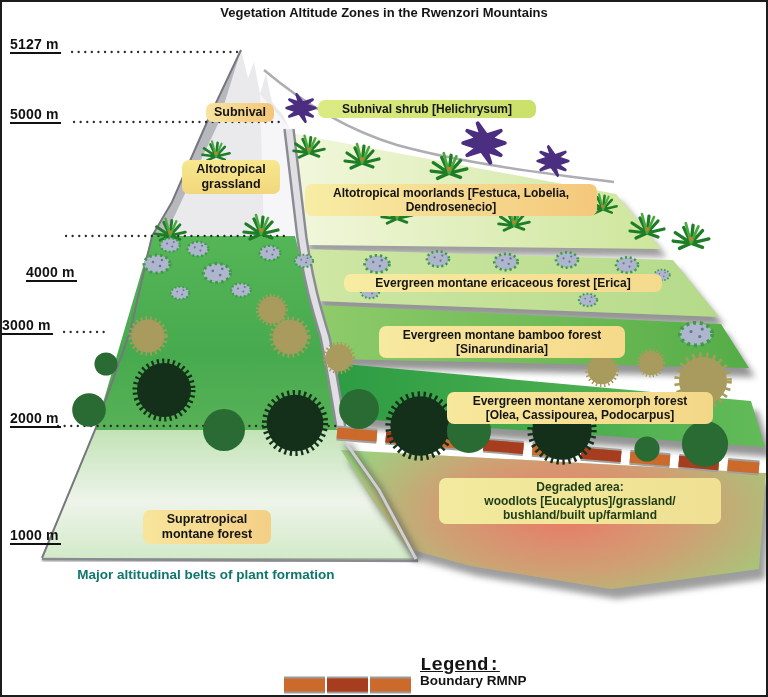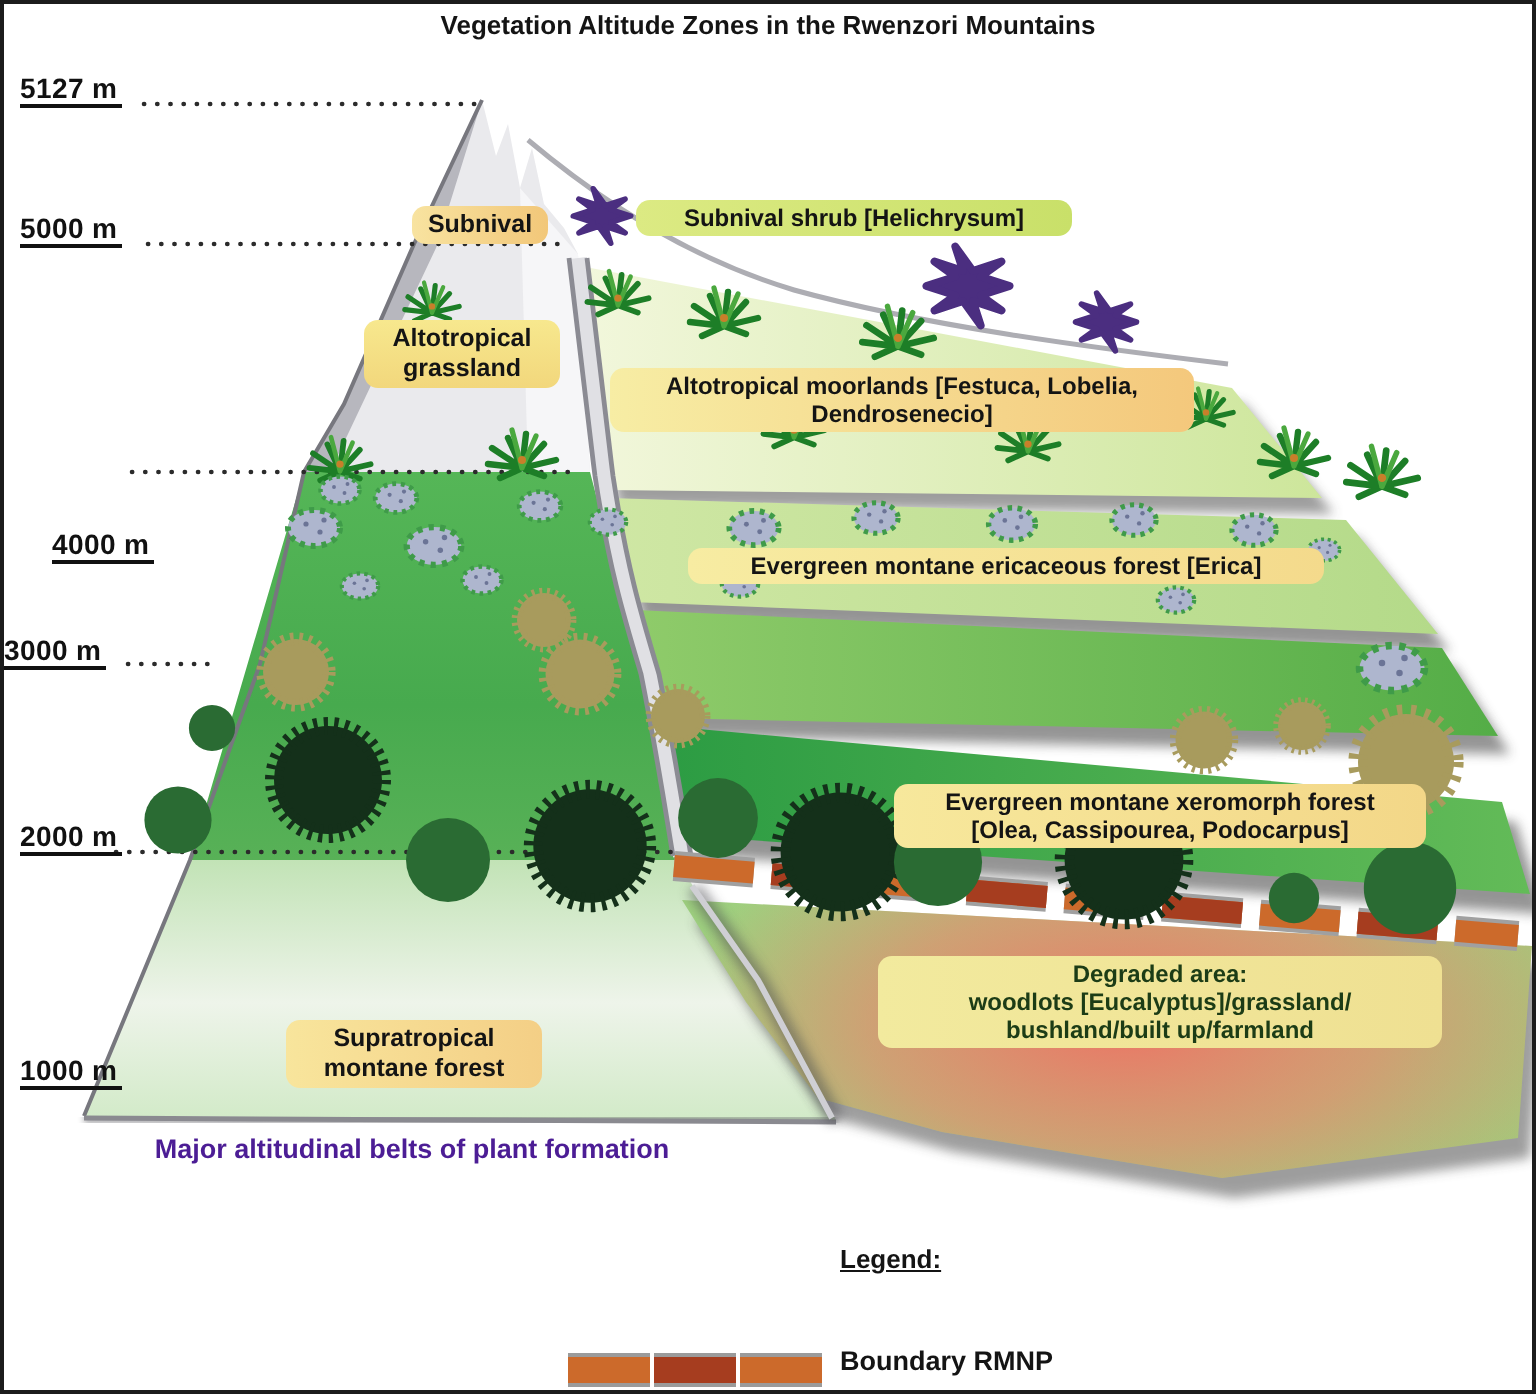--- a/index.html
+++ b/index.html
@@ -19,24 +19,24 @@
   .lab-subnival{left:204px;top:101px;width:68px;font-size:12.5px;background:linear-gradient(90deg,#f8e3a0,#f2c779);}
   .lab-grassland{left:180px;top:158px;width:98px;background:linear-gradient(180deg,#f7e88e,#f2d77c);font-size:12.5px;}
   .lab-orotropical{left:159px;top:303px;width:88px;background:linear-gradient(180deg,#f1e98c,#d9e87a);font-size:12.5px;}
   .lab-supratropical{left:141px;top:473px;width:128px;background:linear-gradient(90deg,#f8e59c,#f4cf86);font-size:12.5px;margin-top:35px;}
   .lab-subnival-shrub{left:316px;top:98px;width:218px;background:linear-gradient(90deg,#dcea83,#c9e069);font-size:12px;}
   .lab-moorlands{left:303px;top:182px;width:292px;background:linear-gradient(90deg,#f7eda4,#f4c87c);}
   .lab-ericaceous{left:342px;top:272px;width:318px;background:linear-gradient(90deg,#f7eca2,#f4da8c);}
   .lab-bamboo{left:377px;top:324px;width:246px;background:linear-gradient(90deg,#f7e9a0,#f6d98a);}
   .lab-xeromorph{left:445px;top:390px;width:266px;background:linear-gradient(90deg,#f7e89c,#f3d788);}
   .lab-degraded{left:437px;top:476px;width:282px;background:linear-gradient(90deg,#f2ea9e,#efe092);color:#1c3c16;}
-  .caption{position:absolute;font-weight:bold;font-size:13.5px;color:#4c1d95;text-align:center;}
+  .caption{position:absolute;font-weight:bold;font-size:13.5px;color:#0f766e;text-align:center;}
   .cap-left{left:68px;top:565px;width:272px;}
   .cap-right{left:472px;top:598px;width:236px;}
-  .legend-head{position:absolute;left:418px;top:620px;font-weight:bold;font-size:13px;color:#141414;text-decoration:underline;}
+  .legend-head{position:absolute;left:418px;top:652px;font-weight:bold;font-size:19px;color:#141414;text-decoration:underline;font-family:Liberation Mono, monospace;}
   .legend-item{position:absolute;left:418px;top:671px;font-weight:bold;font-size:13.5px;color:#141414;}
 </style>
 </head>
 <body>
 
 <div class="frame">
 
 <svg class="diagram" viewBox="0 0 768 697">
   <defs>
     <linearGradient id="gradOro" x1="0" y1="0" x2="0" y2="1">
@@ -232,20 +232,22 @@
 <div class="zlabel lab-subnival">Subnival</div>
 <div class="zlabel lab-grassland">Altotropical
 grassland</div>
 <div class="zlabel lab-supratropical">Supratropical
 montane forest</div>
 
 <div class="zlabel lab-subnival-shrub">Subnival shrub [Helichrysum]</div>
 <div class="zlabel lab-moorlands">Altotropical moorlands [Festuca, Lobelia,
 Dendrosenecio]</div>
 <div class="zlabel lab-ericaceous">Evergreen montane ericaceous forest [Erica]</div>
+<div class="zlabel lab-bamboo">Evergreen montane bamboo forest
+[Sinarundinaria]</div>
 <div class="zlabel lab-xeromorph">Evergreen montane xeromorph forest
 [Olea, Cassipourea, Podocarpus]</div>
 <div class="zlabel lab-degraded">Degraded area:
 woodlots [Eucalyptus]/grassland/
 bushland/built up/farmland</div>
 
 <div class="caption cap-left">Major altitudinal belts of plant formation</div>
 
 <div class="legend-head">Legend:</div>
 <div class="legend-item">Boundary RMNP</div>

